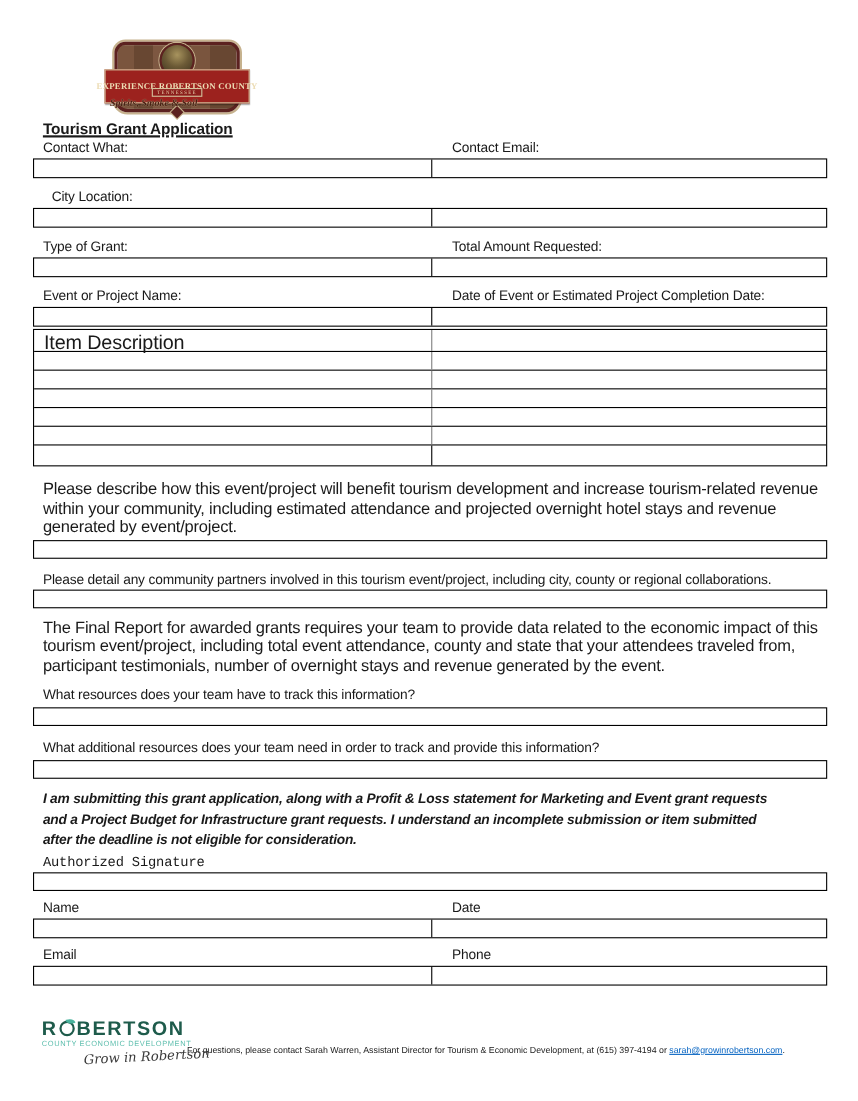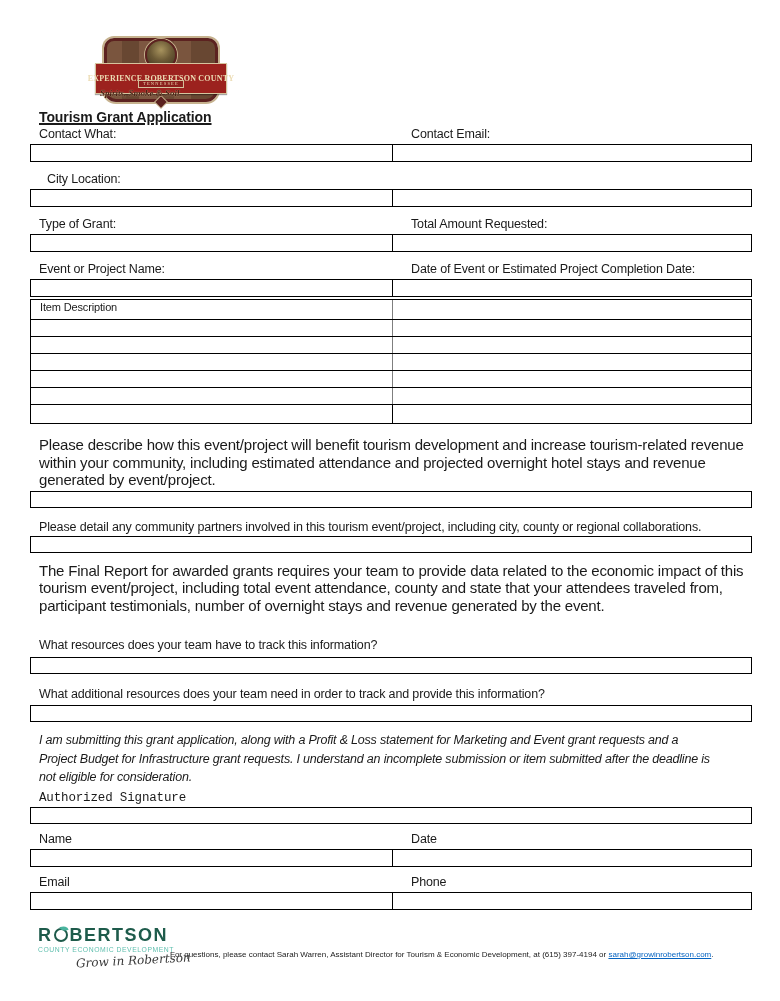--- a/index.html
+++ b/index.html
@@ -61,33 +61,33 @@
 
   
   .split-box { display:flex; margin-top:2px; height:18px; border:1.6px solid #000; background:#fff; }
   .split-box .cell-l { width:362px; border-right:1.6px solid #000; height:100%; }
   .split-box .cell-r { flex:1; height:100%; }
   .line-box { margin-top:2px; height:17px; border:1.6px solid #000; background:#fff; }
 
   
   .itemize-label { margin-top:12px; font-size:12.5px; letter-spacing:-.15px; }
   .itab { margin-top:2px; border:1.6px solid #000; }
-  .itab .hrow { display:flex; height:19px; font-size:11px; letter-spacing:-.15px; }
+  .itab .hrow { display:flex; height:19px; font-size:18px; letter-spacing:-.15px; }
   .itab .hrow .hc-l { width:362px; border-right:1px solid #7f7f7f; padding:1px 0 0 9px; }
   .itab .hrow .hc-r { flex:1; padding:1px 0 0 9px; }
   .itab .drow { display:flex; height:17px; border-top:1px solid #000; }
   .itab .drow .dc-l { width:362px; border-right:1px solid #7f7f7f; }
   .itab .drow .dc-r { flex:1; }
   .itab .drow.last { border-top:1.6px solid #000; height:19px; }
   .itab .drow.last .dc-l { border-right:1.6px solid #000; }
 
   
   .para { margin-top:12px; font-size:15px; line-height:17.5px; letter-spacing:-.2px; padding-left:9px; padding-right:2px; }
   .q { margin-top:12px; font-size:12.5px; letter-spacing:-.15px; padding-left:9px; }
-  .declaration { margin-top:9px; font-size:12.5px; font-weight:normal; font-style:italic;
+  .declaration { margin-top:9px; font-size:12.5px; font-weight:bold; font-style:italic;
     line-height:18.5px; letter-spacing:-.2px; padding-left:9px; padding-right:40px; }
 
   
   .sig-label { margin-top:4px; font-size:12.5px; letter-spacing:-.15px; padding-left:9px;font-family:Liberation Mono, monospace; }
   .gap8 { margin-top:8px; }
 
   
   .footer { position:absolute; left:30px; top:925px; width:722px; display:flex; align-items:flex-end; }
   .blogo { width:138px; position:relative; padding-left:8px; }
   .blogo .word { display:flex; align-items:center; font-size:18px; font-weight:bold;
@@ -188,21 +188,21 @@
   </div>
 
   <div class="para">Please describe how this event/project will benefit tourism development and increase tourism-related revenue within your community, including estimated attendance and projected overnight hotel stays and revenue generated by event/project.</div>
   <div class="line-box"></div>
 
   <div class="q">Please detail any community partners involved in this tourism event/project, including city, county or regional collaborations.</div>
   <div class="line-box"></div>
 
   <div class="para" style="margin-top:9px">The Final Report for awarded grants requires your team to provide data related to the economic impact of this tourism event/project, including total event attendance, county and state that your attendees traveled from, participant testimonials, number of overnight stays and revenue generated by the event.</div>
 
-  <div class="q" style="margin-top:24px">What resources does your team have to track this information?</div>
+  <div class="q" style="margin-top:10px">What resources does your team have to track this information?</div>
   <div class="line-box" style="margin-top:5px"></div>
 
   <div class="q" style="margin-top:13px">What additional resources does your team need in order to track and provide this information?</div>
   <div class="line-box" style="margin-top:4px"></div>
 
   <div class="declaration">I am submitting this grant application, along with a Profit &amp; Loss statement for Marketing and Event grant requests and a Project Budget for Infrastructure grant requests. I understand an incomplete submission or item submitted after the deadline is not eligible for consideration.</div>
 
   <div class="sig-label">Authorized Signature</div>
   <div class="line-box"></div>
 

